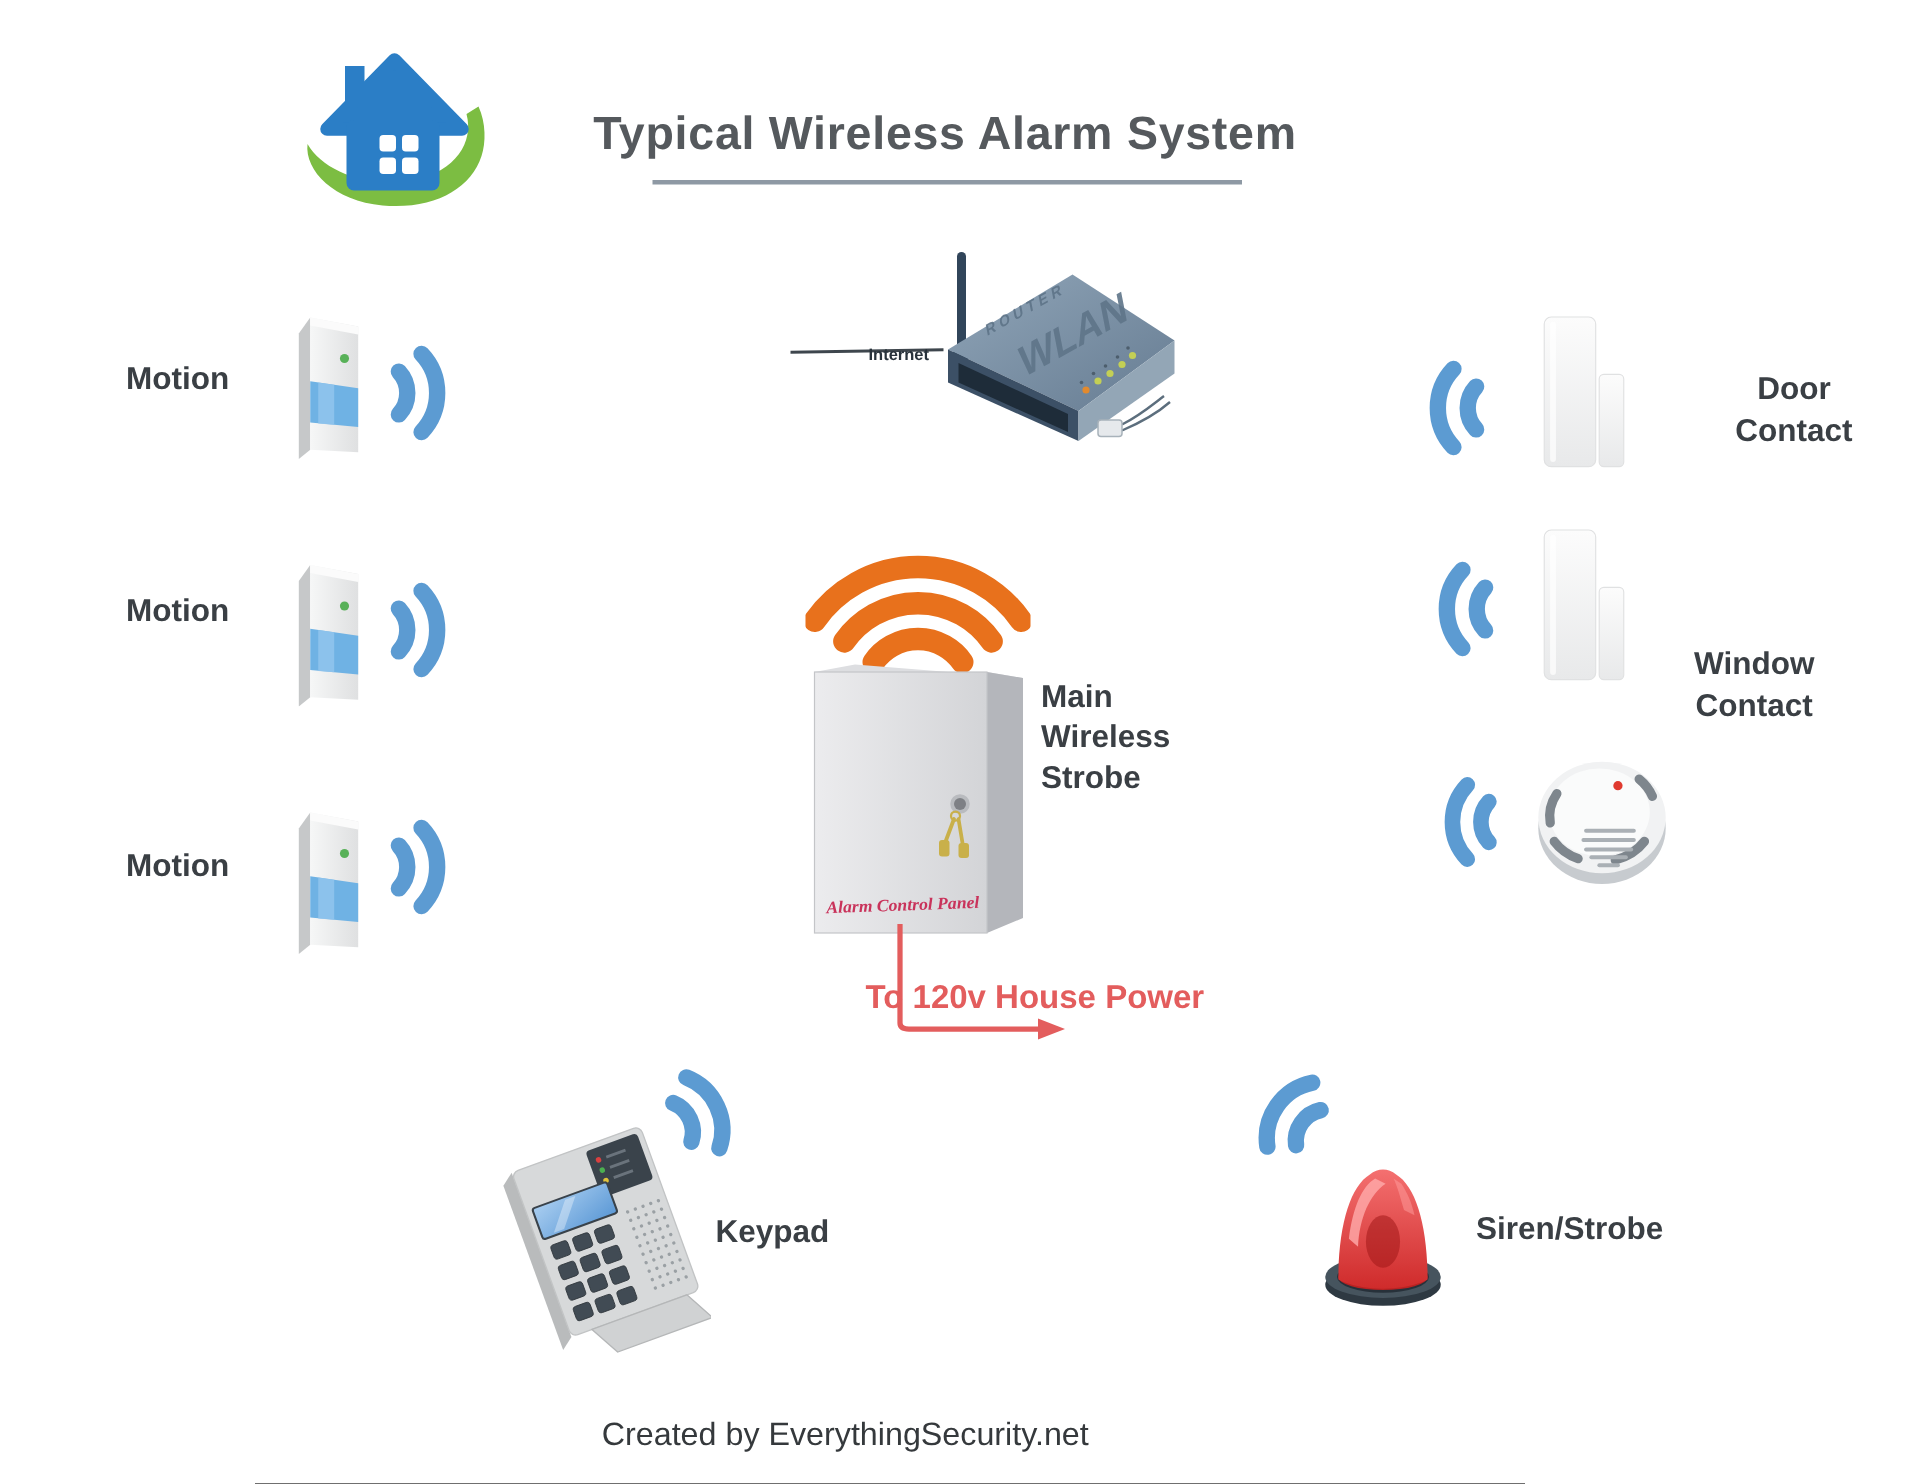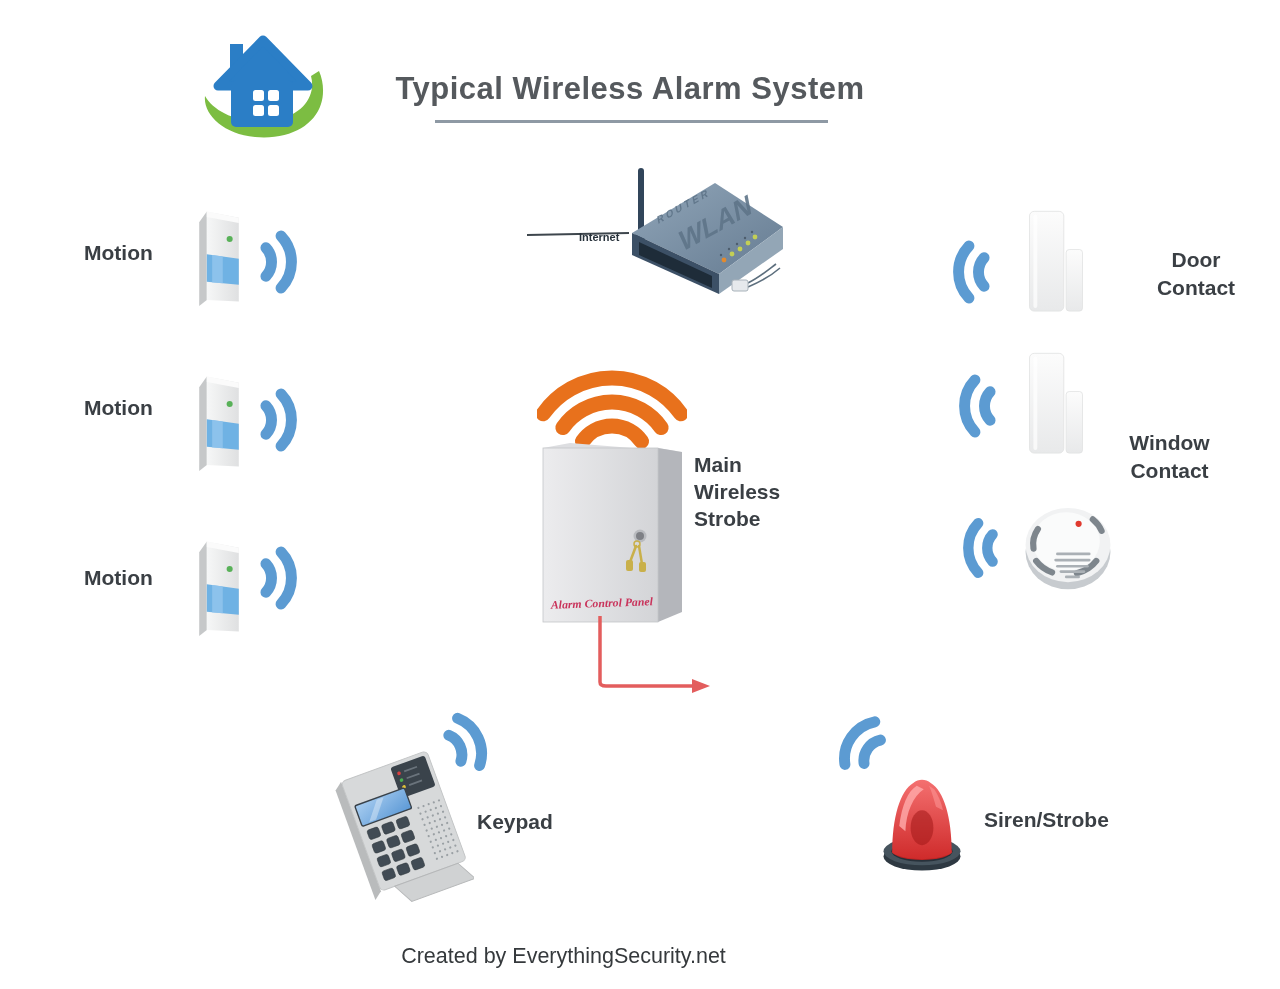--- a/index.html
+++ b/index.html
@@ -181,20 +181,21 @@
   <div class="label" style="left:694px;top:451px;line-height:27px;">
     <div>Main</div>
     <div>Wireless</div>
     <div>Strobe</div>
   </div>
 
   <svg class="powerline" style="left:590px;top:616px;" width="126" height="80" viewBox="0 0 126 80">
     <path d="M 10 0 L 10 66 Q 10 70 16 70 L 102 70"></path>
     <polygon points="102,63 120,70 102,77" fill="#e35d5d" stroke="none"></polygon>
   </svg>
+  <div class="power-label">To 120v House Power</div>
 
   <svg class="arcs" style="left:948px;top:230px;" width="52" height="84" viewBox="0 0 60 100">
     <g transform="translate(60 0) scale(-1 1)">
       <path d="M 18 33 A 25 25 0 0 1 18 67"></path>
         <path d="M 36 19 A 45 45 0 0 1 36 81"></path>
     </g>
   </svg>
   <svg style="left:1022px;top:209px;" width="68" height="106" viewBox="0 0 74 136">
     <defs>
         <linearGradient id="dcg1" x1="0" y1="0" x2="0" y2="1">

